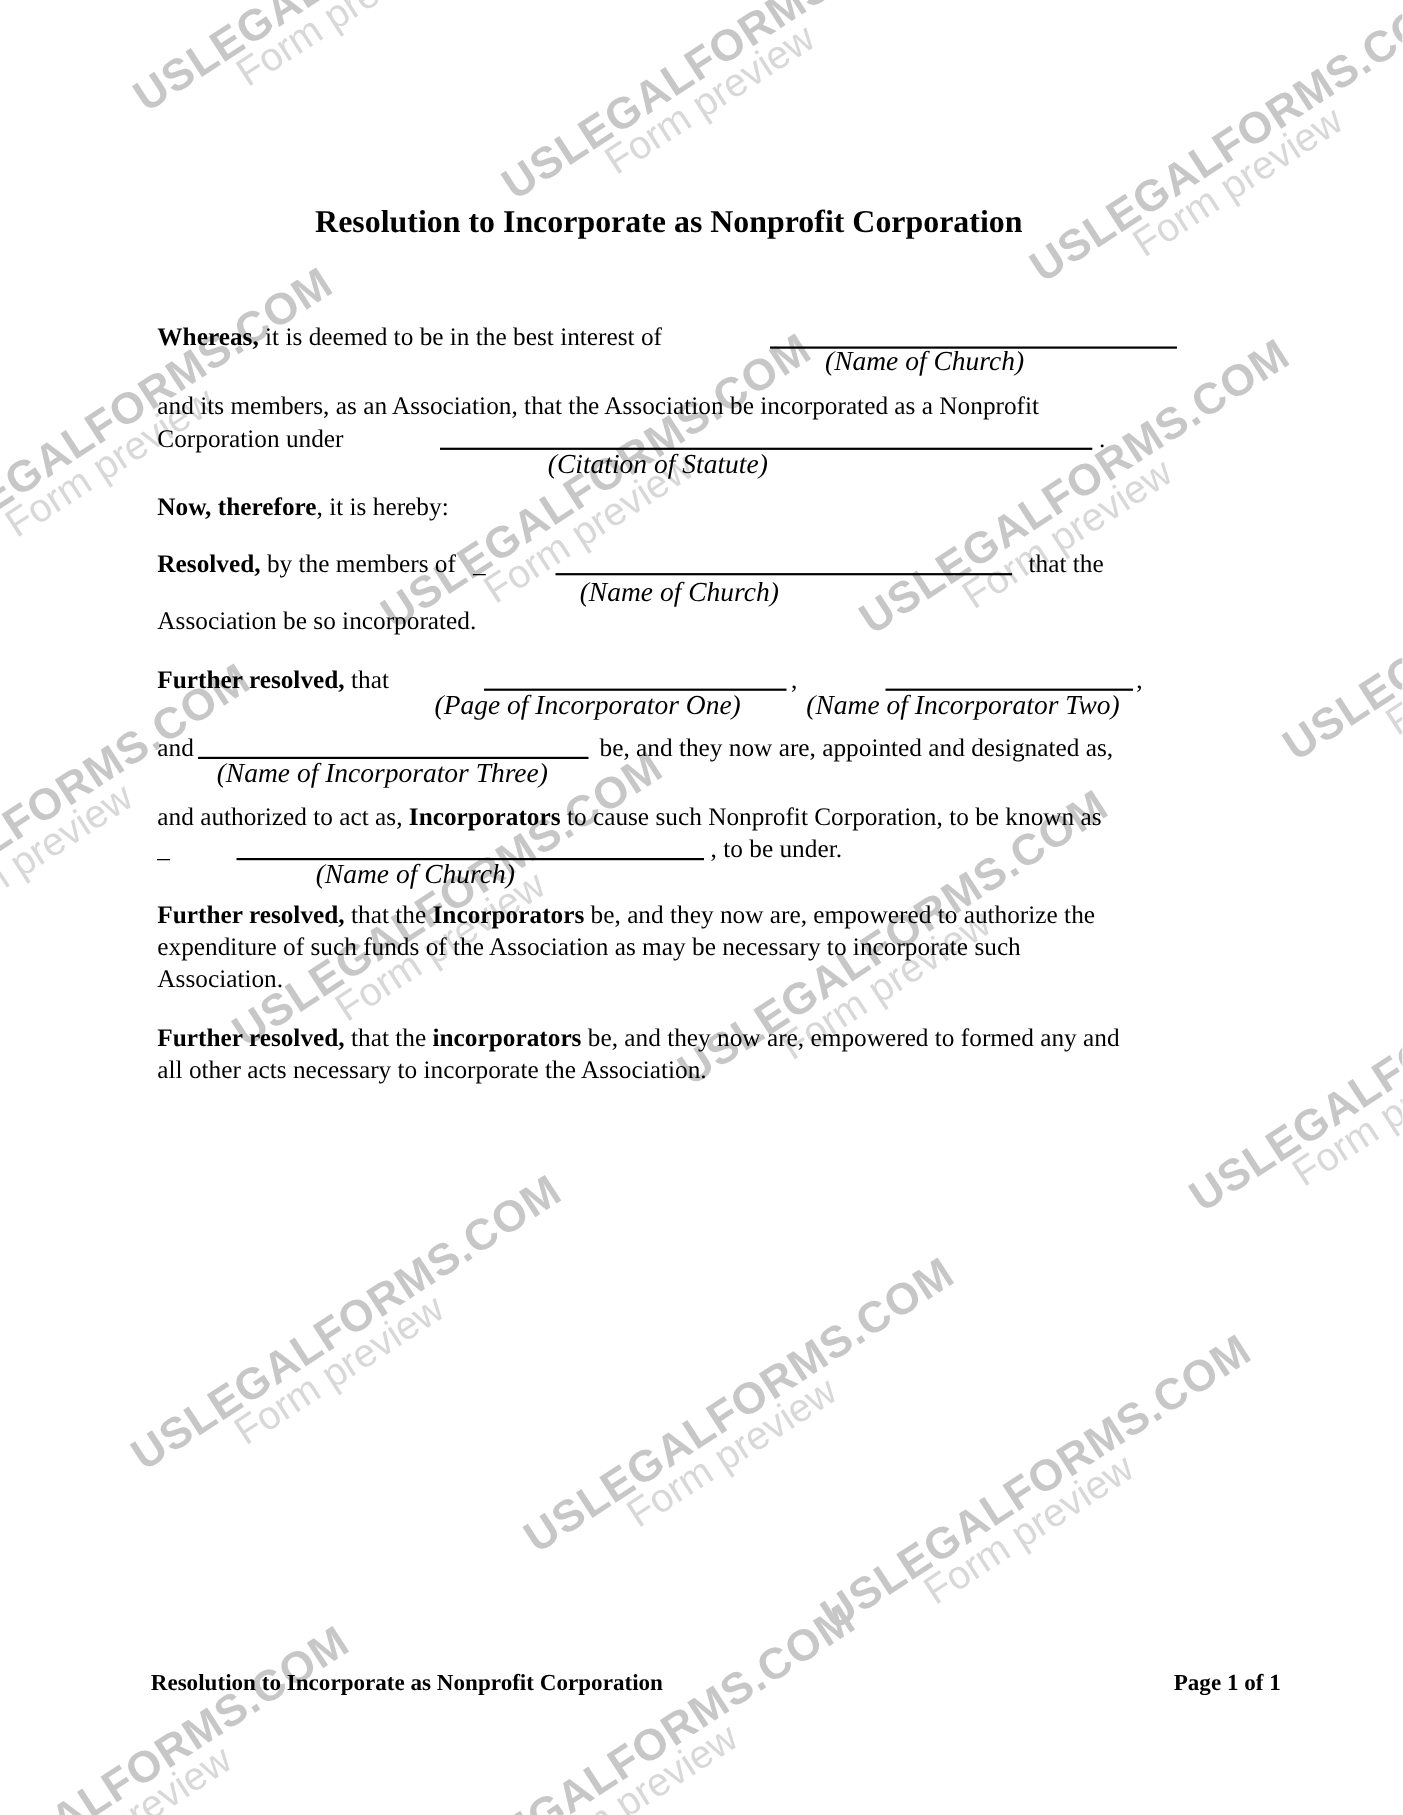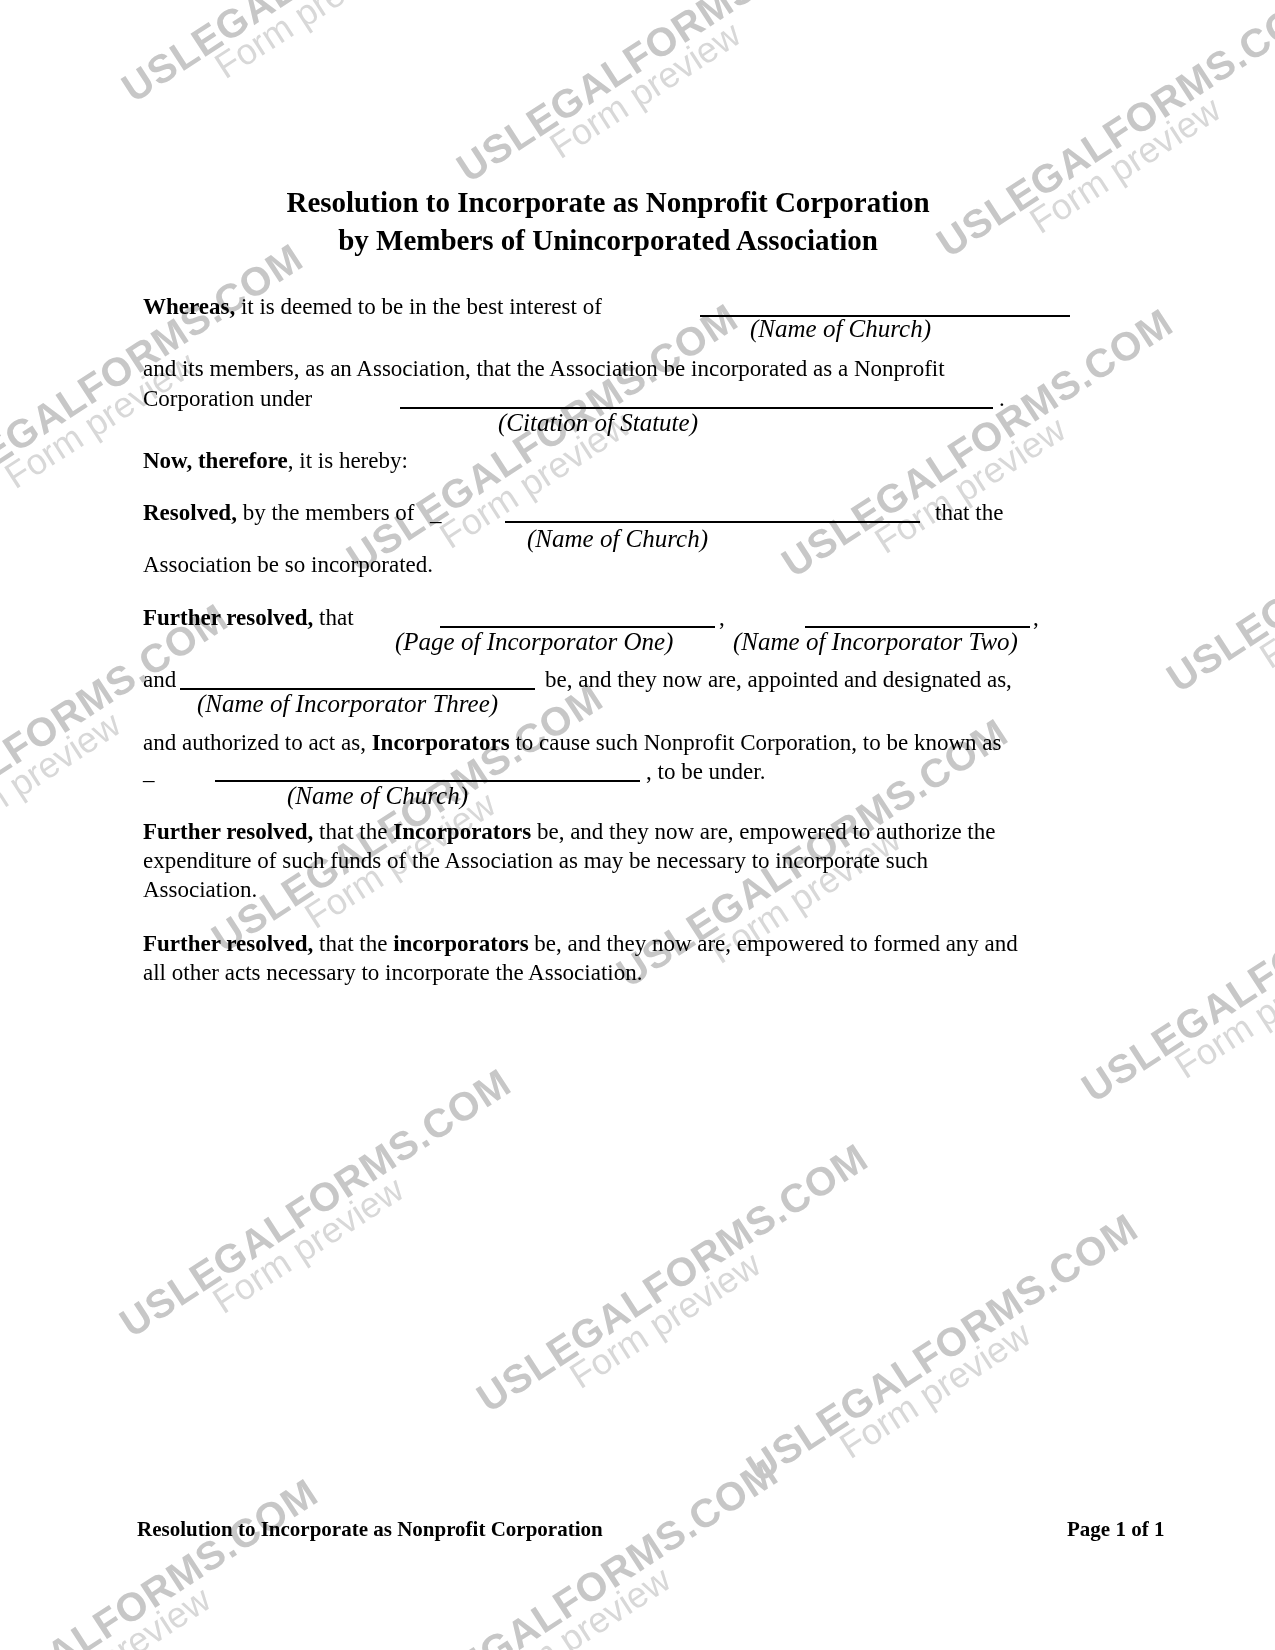--- a/index.html
+++ b/index.html
@@ -141,21 +141,20 @@
     <div class="wm" style="left:380px;top:1700px">
         <span class="brand">USLEGALFORMS.COM</span>
         <span class="prev">Form preview</span>
       </div>
   </div>
 
   <div class="content">
 
     <div class="title">
       <div>Resolution to Incorporate as Nonprofit Corporation</div>
-      <div>by Members of Unincorporated Association</div>
     </div>
 
     <div class="row" style="top:293px">
       <span class="b">Whereas,</span><span> it is deemed to be in the best interest of</span>
       <span class="blank" style="left:557px;width:370px"></span>
     </div>
     <div class="cap" style="left:750px;top:318px">(Name of Church)</div>
 
     <div class="row" style="top:355px">
       <span class="i">and its members, as an Association,</span><span> that the Association be incorporated as a Nonprofit</span>

